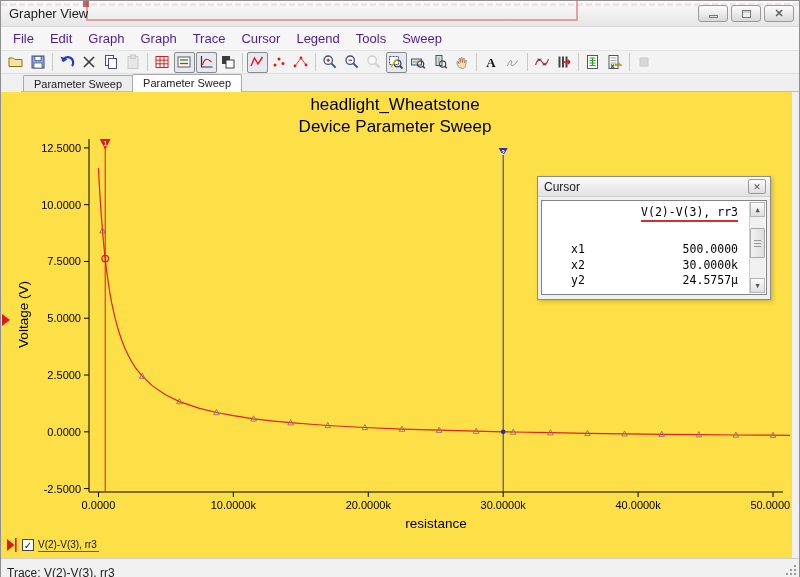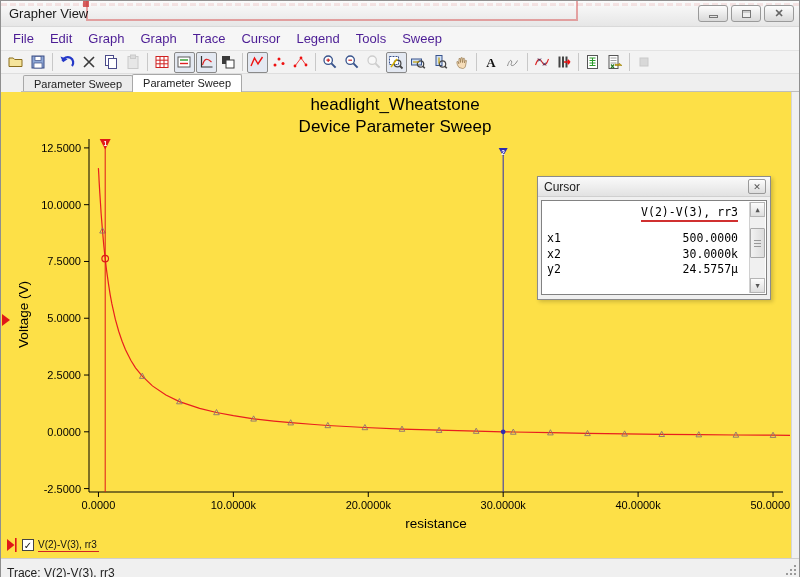--- a/index.html
+++ b/index.html
@@ -66,21 +66,21 @@
     font-size:12px;color:#1a1a1a;display:flex;align-items:center;padding:0 4px 0 6px;}
   .cursor-title .spacer{flex:1;}
   .cursor-close{width:18px;height:15px;border:1px solid #9a9a9a;border-radius:2px;
     background:linear-gradient(#fdfdfd,#dcdcdc);font-size:9px;color:#555;
     display:flex;align-items:center;justify-content:center;}
   .cursor-body{padding:3px;}
   .cursor-view{position:relative;height:95px;background:#fff;border:1px solid #828282;
     font-family:"DejaVu Sans Mono",monospace;font-size:11.5px;color:#000;overflow:hidden;}
   .cv-header{text-align:right;padding:4px 28px 0 0;}
   .cv-header span{border-bottom:2px solid #d03030;padding-bottom:1px;}
-  .cv-rows{margin-top:12px;}
+  .cv-rows{margin-top:23px;padding-left:24px;}
   .cv-row{display:flex;line-height:15.5px;padding:0 28px 0 5px;}
   .cv-row .lbl{width:30px;}
   .cv-row .val{flex:1;text-align:right;}
   .cv-scroll{position:absolute;right:1px;top:1px;bottom:1px;width:16px;background:#f0f0f0;
     border-left:1px solid #d0d0d0;}
   .cv-arrow{position:absolute;left:0;width:15px;height:15px;background:linear-gradient(#fcfcfc,#dedede);
     border:1px solid #b5b5b5;font-size:7px;color:#555;text-align:center;line-height:14px;}
   .cv-arrow.up{top:0;}
   .cv-arrow.down{bottom:0;}
   .cv-thumb{position:absolute;left:0;top:26px;width:15px;height:30px;background:linear-gradient(90deg,#f2f2f2,#dcdcdc);

